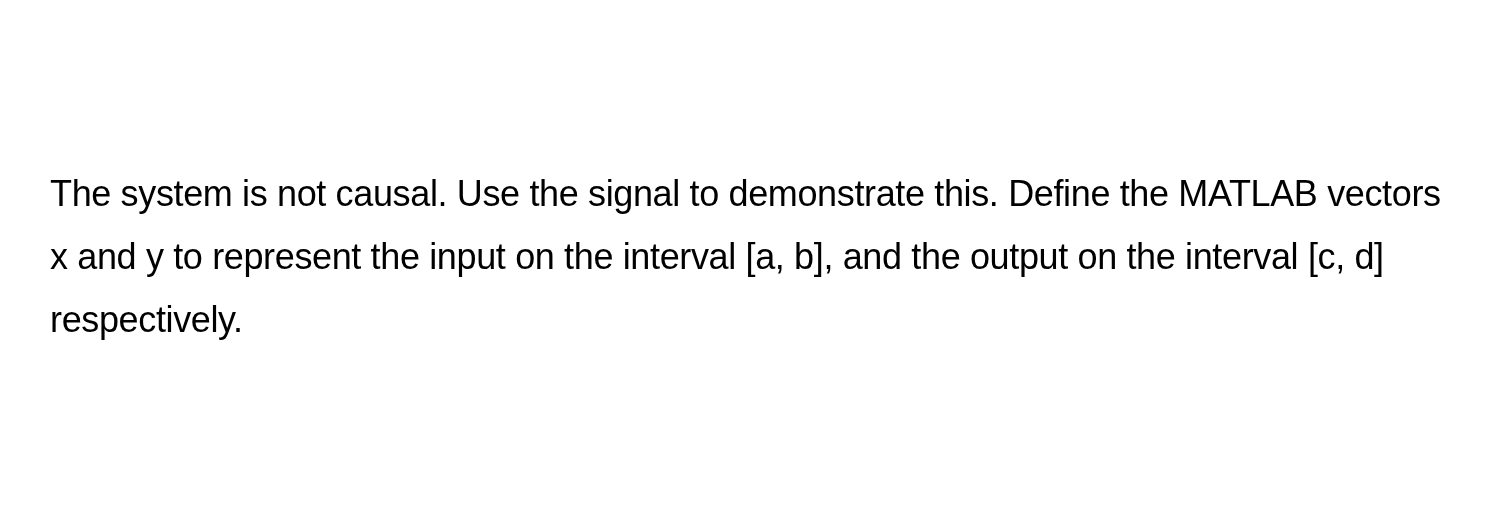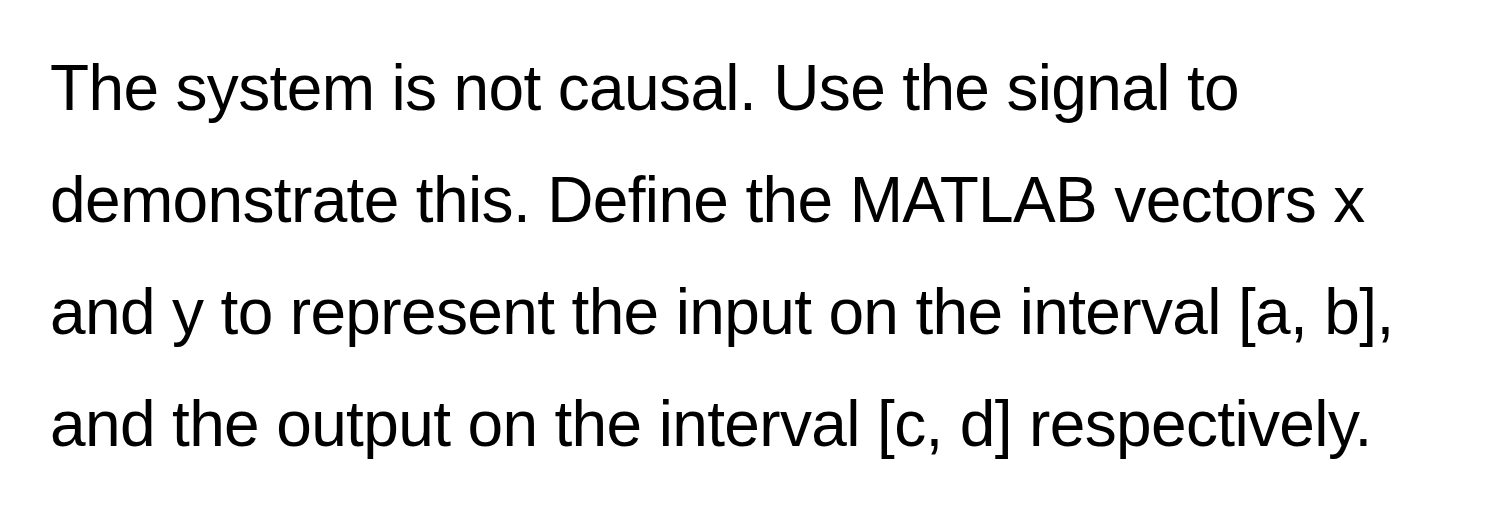--- a/index.html
+++ b/index.html
@@ -10,21 +10,21 @@
     body {
       width: 1500px;
       height: 512px;
       background: #ffffff;
       font-family: -apple-system, BlinkMacSystemFont, 'Segoe UI', Helvetica, Arial, sans-serif;
       display: flex;
       align-items: center;
       padding: 40px 50px;
     }
     .content {
-      font-size: 64px;
+      font-size: 36px;
       line-height: 1.75;
       color: #000000;
       font-weight: 400;
       letter-spacing: -0.01em;
     }
   </style>
 </head>
 <body>
 
 <div class="content">

